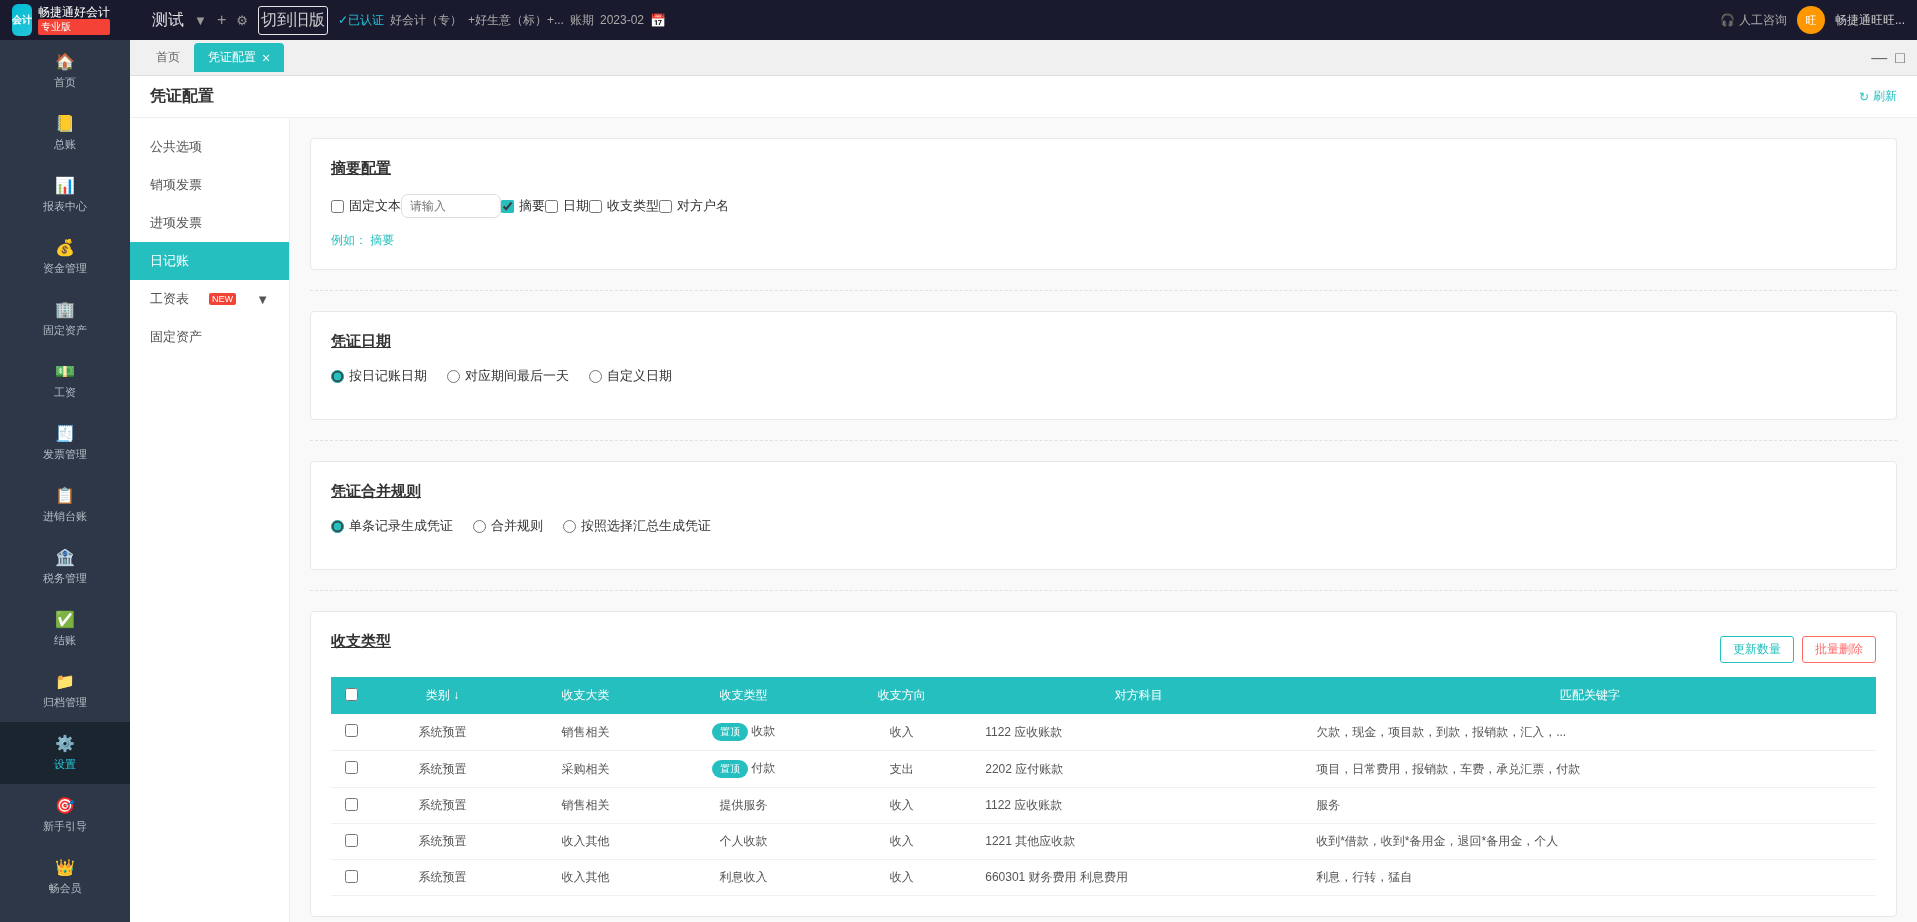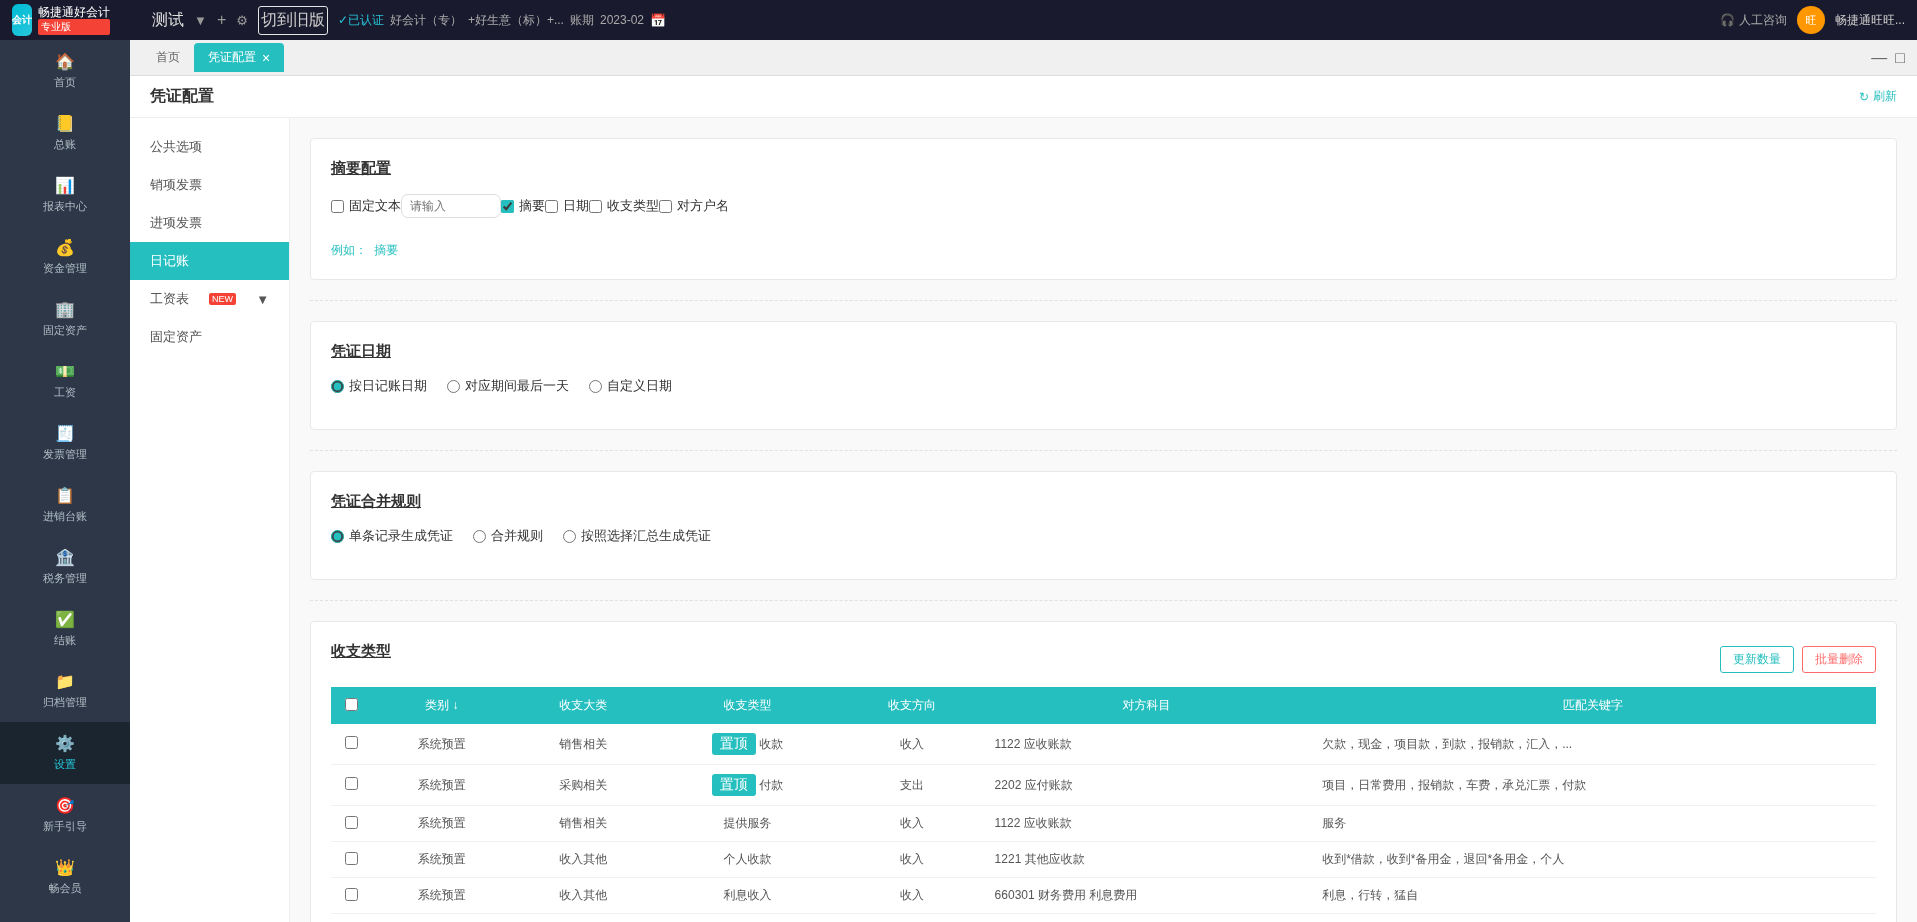--- a/index.html
+++ b/index.html
@@ -68,36 +68,36 @@
     .radio-item { display: flex; align-items: center; gap: 5px; cursor: pointer; font-size: 13px; }
     .radio-input { accent-color: #26bfbf; }
 
     
     .checkbox-row { display: flex; align-items: center; margin-bottom: 12px; flex-wrap: wrap; }
     .checkbox-item { display: flex; align-items: center; gap: 5px; font-size: 13px; cursor: pointer; }
     .checkbox-input { accent-color: #26bfbf; }
     .text-input { border: 1px solid #ddd; padding: 4px 8px; border-radius: 7px; font-size: 12px; color: #999; width: 100px; }
 
     
-    .example-text { color: #26bfbf; font-size: 12px; margin-top: 24px; font-family: Liberation Mono, monospace; }
+    .example-text { color: #26bfbf; font-size: 12px; margin-top: 14px; }
     .example-label { color: #26bfbf; font-size: 12px; }
 
     
     .table-section { background: white; }
     .table-header-row { display: flex; justify-content: space-between; align-items: center; margin-bottom: 10px; }
     .table-action-btn { border: 1px solid #26bfbf; color: #26bfbf; background: white; padding: 4px 12px; border-radius: 3px; cursor: pointer; font-size: 12px; }
     .table-action-btn.danger { border-color: #ff6b6b; color: #ff6b6b; }
 
     
     .data-table { width: 100%; border-collapse: collapse; }
     .data-table th { background: #26bfbf; color: white; padding: 10px 12px; font-size: 12px; font-weight: normal; text-align: center; }
     .data-table th:first-child { width: 40px; }
     .data-table td { padding: 9px 12px; font-size: 12px; border-bottom: 1px solid #f0f0f0; text-align: center; color: #555; }
     .data-table td.left { text-align: left; }
-    .tag-btn { background: #26bfbf; color: white; border: none; padding: 2px 8px; border-radius: 3px; font-size: 14px; cursor: pointer; }
+    .tag-btn { background: #26bfbf; color: white; border: none; padding: 2px 8px; border-radius: 9px; font-size: 10px; cursor: pointer; }
     .col-checkbox { width: 40px; }
   </style>
 </head>
 <body>
 
 <div class="top-bar">
   <div class="top-bar-logo">
     <div class="logo-icon">会计</div>
     <div>
       <div class="logo-text">畅捷通好会计</div>

